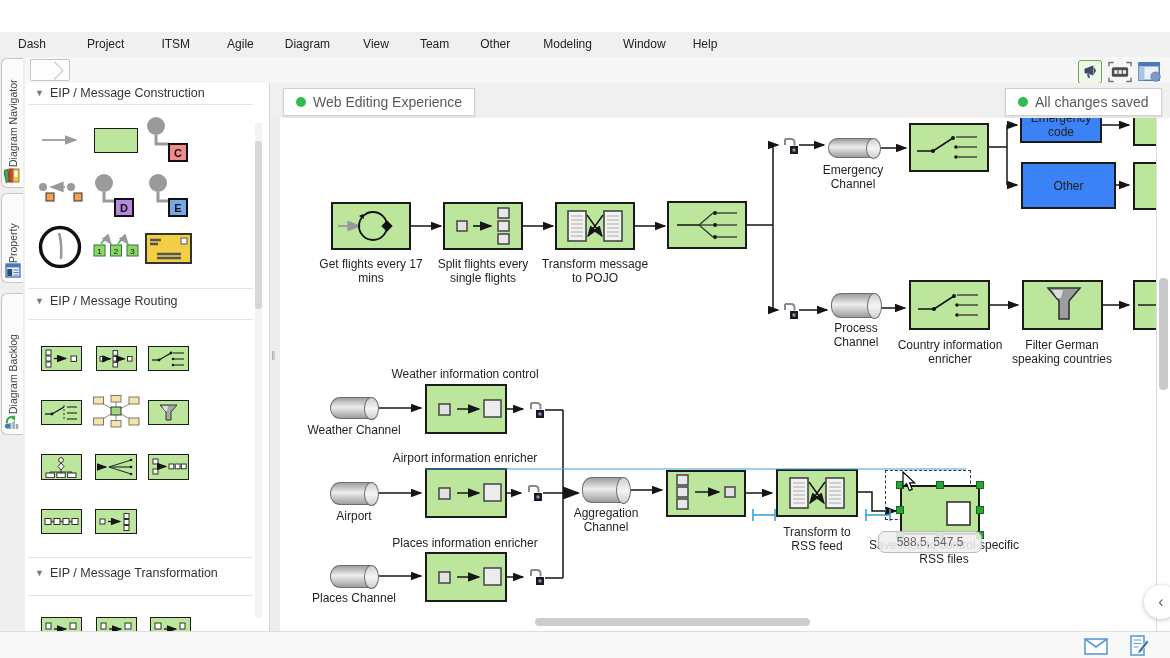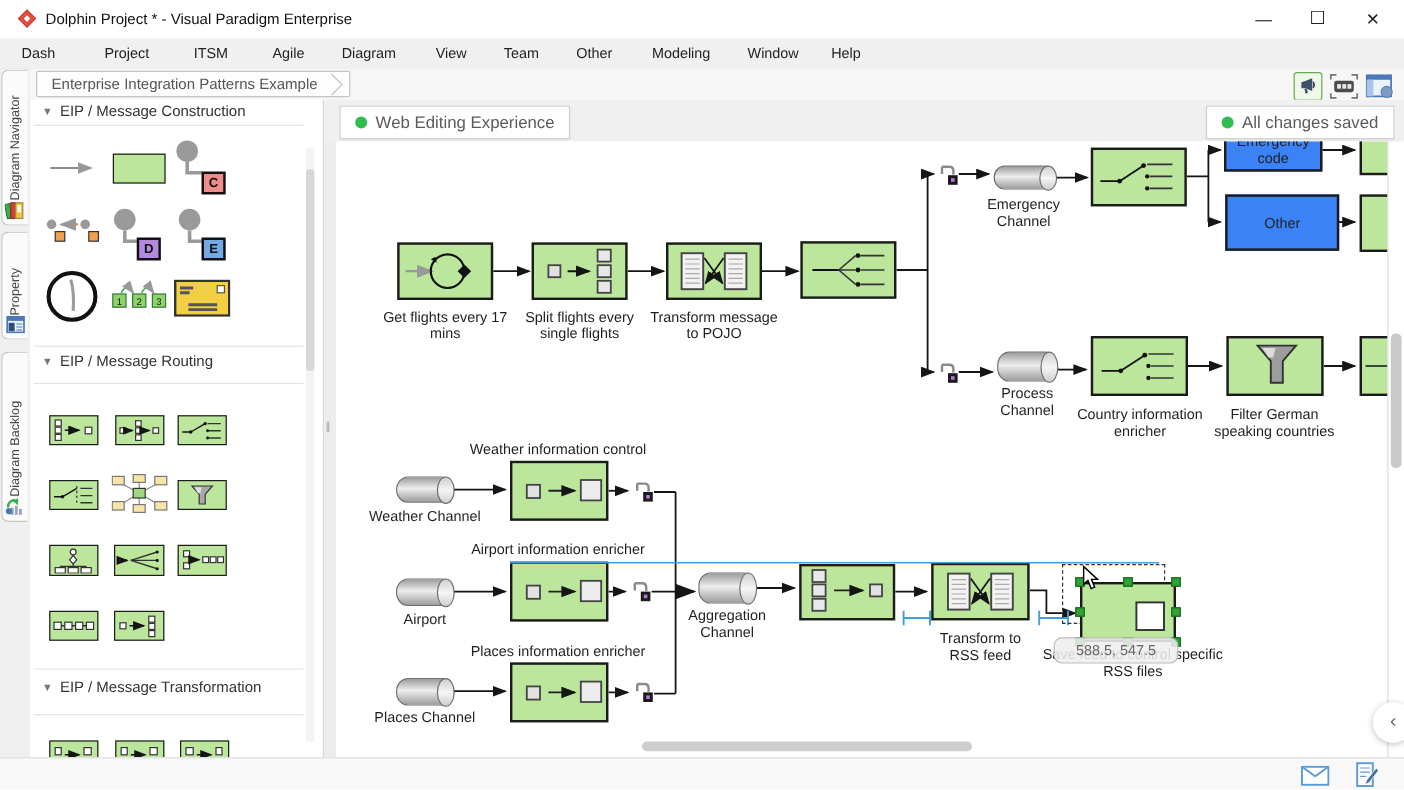--- a/index.html
+++ b/index.html
@@ -68,49 +68,37 @@
         </marker>
       <symbol id="sym-msg" viewBox="0 0 18 18">
         <path d="M4 2 h6 q3.5 0 3.5 3.5 v3" fill="none" stroke="#8a8a8a" stroke-width="2"></path>
         <path d="M4 2 v6" stroke="#8a8a8a" stroke-width="2"></path>
         <rect x="9" y="9" width="8" height="8" fill="#1a1a1a"></rect>
         <rect x="11.5" y="11.5" width="3" height="3" fill="#b678d8"></rect>
       </symbol>
     </defs>
   </svg>
 
-  <div class="titlebar">
-    <svg class="abs" style="left:13px;top:6px" width="19" height="19" viewBox="0 0 19 19">
-      <rect x="4" y="4" width="11" height="11" transform="rotate(45 9.5 9.5)" fill="#c0392b"></rect>
-      <path d="M9.5 3 L16 9.5 L9.5 16 L3 9.5 Z M9.5 6 L13 9.5 L9.5 13 L6 9.5 Z" fill="#e74c3c" fill-rule="evenodd"></path>
-      <rect x="7.5" y="7.5" width="4" height="4" transform="rotate(45 9.5 9.5)" fill="#fff"></rect>
-    </svg>
-    <span class="title-text">Dolphin Project * - Visual Paradigm Enterprise</span>
-    <span class="winbtn" style="left:1038px">—</span>
-    <span class="winbtn" style="left:1083px;font-size:15px">☐</span>
-    <span class="winbtn" style="left:1129px">✕</span>
-  </div>
 
   <div class="menubar">
     <span class="menu-item" style="margin-left:7px">Dash</span>
     <span class="menu-item" style="margin-left:19px">Project</span>
     <span class="menu-item" style="margin-left:15px">ITSM</span>
     <span class="menu-item" style="margin-left:15px">Agile</span>
     <span class="menu-item" style="margin-left:9px">Diagram</span>
     <span class="menu-item" style="margin-left:11px">View</span>
     <span class="menu-item" style="margin-left:9px">Team</span>
     <span class="menu-item" style="margin-left:9px">Other</span>
     <span class="menu-item" style="margin-left:11px">Modeling</span>
     <span class="menu-item" style="margin-left:9px">Window</span>
     <span class="menu-item" style="margin-left:5px">Help</span>
   </div>
 
   <div class="tabbar">
     <div class="diagram-tab">
-      <span>Enterprise Integration Patterns Example</span>
       <span class="tab-chev"></span>
     </div>
   </div>
 
   <div class="toolicon" style="left:1078px;border:1.5px solid #6aa84f;border-radius:3px;background:#eef7e8;box-sizing:border-box">
     <svg width="15" height="14" viewBox="0 0 15 14">
         <path d="M10 1 L10 10 L5 8 L2 8 L2 4 L5 3 Z M11 3 q3 2.5 0 5.5" fill="#3d4f66" stroke="#3d4f66" stroke-width="1" fill-rule="evenodd"></path>
         <path d="M4 9 l1 4 2 -0.5 -1 -3.5" fill="#3d4f66"></path>
       </svg>
   </div>

